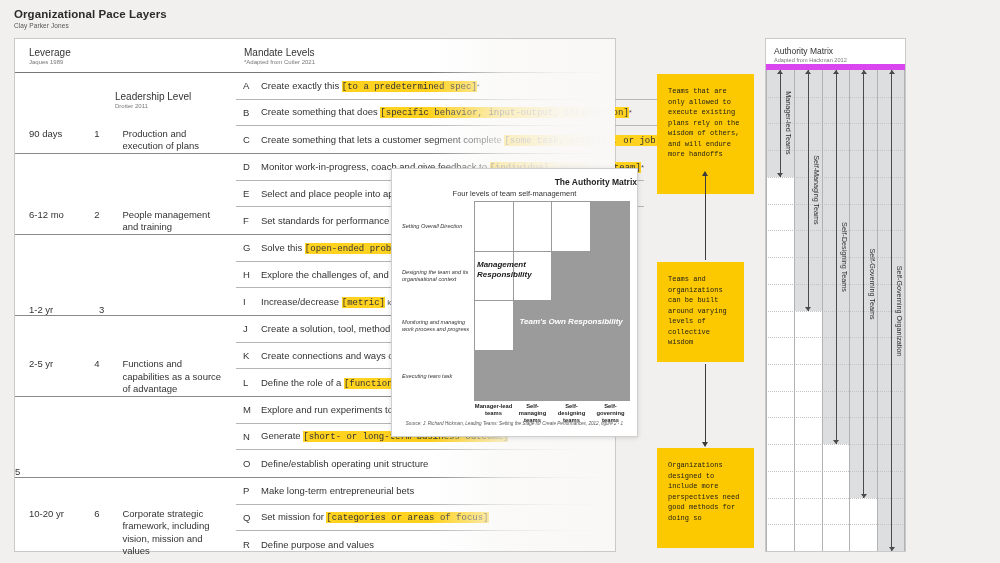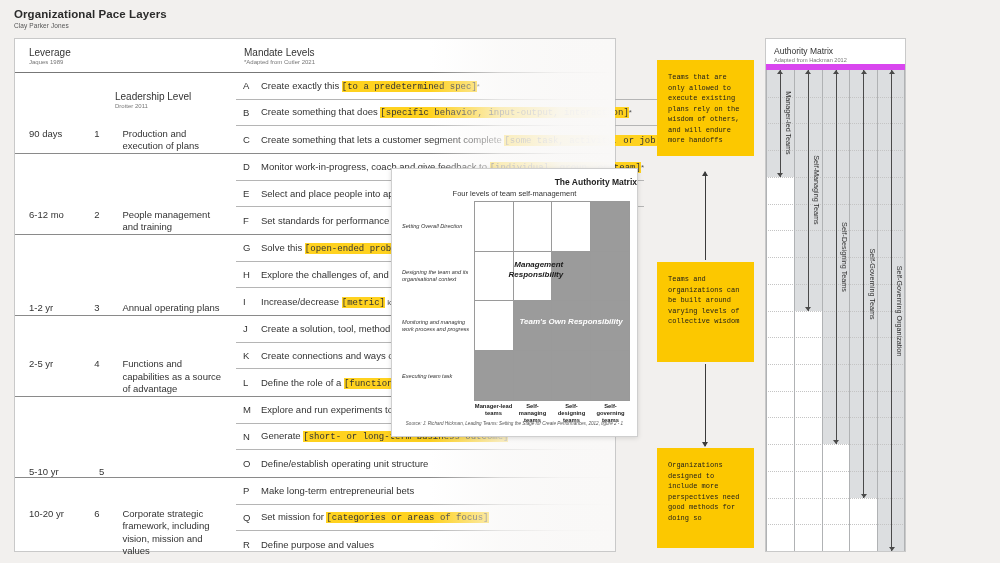--- a/index.html
+++ b/index.html
@@ -65,32 +65,32 @@
   #am-sub{text-align:center;font-size:7.5px;color:#333;margin-top:2px;}
   #am-body{position:absolute;left:10px;top:32px;width:228px;height:200px;display:flex;}
   #am-rowlabels{width:72px;display:flex;flex-direction:column;}
   .am-rl{flex:1;display:flex;align-items:center;font-style:italic;font-size:5.6px;color:#333;line-height:7px;padding-right:4px;}
   #am-grid{position:relative;flex:1;display:grid;grid-template-columns:repeat(4,1fr);grid-template-rows:repeat(4,1fr);border:1px solid #9a9a9a;box-sizing:border-box;}
   .am-cell{border-right:1px solid #9a9a9a;border-bottom:1px solid #9a9a9a;box-sizing:border-box;}
   .am-cell.on{background:#9b9b9b;}
   .am-cell.off{background:#fff;}
   .am-cell:nth-child(4n){border-right:none;}
   .am-cell:nth-child(n+13){border-bottom:none;}
-  #am-lbl-mgmt{position:absolute;left:2px;top:calc(25% + 8px);width:56%;text-align:right;font-size:8px;font-weight:bold;font-style:italic;color:#1a1a1a;line-height:10px;}
+  #am-lbl-mgmt{position:absolute;left:2px;top:calc(25% + 8px);width:56%;text-align:left;font-size:8px;font-weight:bold;font-style:italic;color:#1a1a1a;line-height:10px;}
   #am-lbl-team{position:absolute;right:4px;top:calc(50% + 16px);width:70%;text-align:center;font-size:8px;font-weight:bold;font-style:italic;color:#fff;}
   #am-collabels{position:absolute;left:82px;top:234px;width:156px;display:flex;}
   .am-cl{flex:1;text-align:center;font-size:5.8px;font-weight:bold;color:#222;line-height:7.2px;}
   #am-source{position:absolute;left:0;right:0;top:252px;text-align:center;font-size:4.6px;font-style:italic;color:#555;}
 
   
   .note{position:absolute;background:#fcc800;box-sizing:border-box;padding:12px 11px;
         font-family:"Liberation Mono", monospace;font-size:7px;line-height:10.5px;color:#1c1c1c;
         white-space:pre-line;}
-  #note-1{left:657px;top:60px;width:97px;height:96px;}
-  #note-2{left:657px;top:262px;width:97px;height:100px;}
+  #note-1{left:657px;top:74px;width:97px;height:120px;}
+  #note-2{left:657px;top:262px;width:87px;height:100px;}
   #note-3{left:657px;top:448px;width:97px;height:100px;}
 
   .arrow{position:absolute;width:1px;background:#3b3b3b;}
   .arrow .head{position:absolute;left:-3px;width:0;height:0;border-left:3.5px solid transparent;border-right:3.5px solid transparent;}
   #arrow-up{left:705px;top:172px;height:88px;}
   #arrow-up .head{top:-1px;border-bottom:5px solid #3b3b3b;}
   #arrow-down{left:705px;top:364px;height:82px;}
   #arrow-down .head{bottom:-1px;border-top:5px solid #3b3b3b;}
 
   
@@ -178,21 +178,20 @@
             <div class="mrow">
               <div class="m-let">F</div>
               <div class="m-txt">Set standards for performance and quality</div>
             </div>
           </div>
         </div>
         <div class="grp">
           <div class="grp-left">
             <div class="gl-lev">1-2 yr</div>
             <div class="gl-num">3</div>
-            <div class="gl-lead">Annual operating plans</div>
           </div>
           <div class="grp-right">
             <div class="mrow">
               <div class="m-let">G</div>
               <div class="m-txt">Solve this <span class="hl">[open-ended problem]</span><span class="ast">*</span></div>
             </div>
             <div class="mrow">
               <div class="m-let">H</div>
               <div class="m-txt">Explore the challenges of, and improve, this domain</div>
             </div>
@@ -218,21 +217,20 @@
               <div class="m-txt">Create connections and ways of working across units</div>
             </div>
             <div class="mrow">
               <div class="m-let">L</div>
               <div class="m-txt">Define the role of a <span class="hl">[function or capability]</span><span class="ast">*</span></div>
             </div>
           </div>
         </div>
         <div class="grp">
           <div class="grp-left">
-            <div class="gl-lev">5-10 yr</div>
             <div class="gl-num">5</div>
           </div>
           <div class="grp-right">
             <div class="mrow">
               <div class="m-let">M</div>
               <div class="m-txt">Explore and run experiments to invent the future</div>
             </div>
             <div class="mrow">
               <div class="m-let">N</div>
               <div class="m-txt">Generate <span class="hl">[short- or long-term business outcome]</span><span class="ast">*</span></div>

